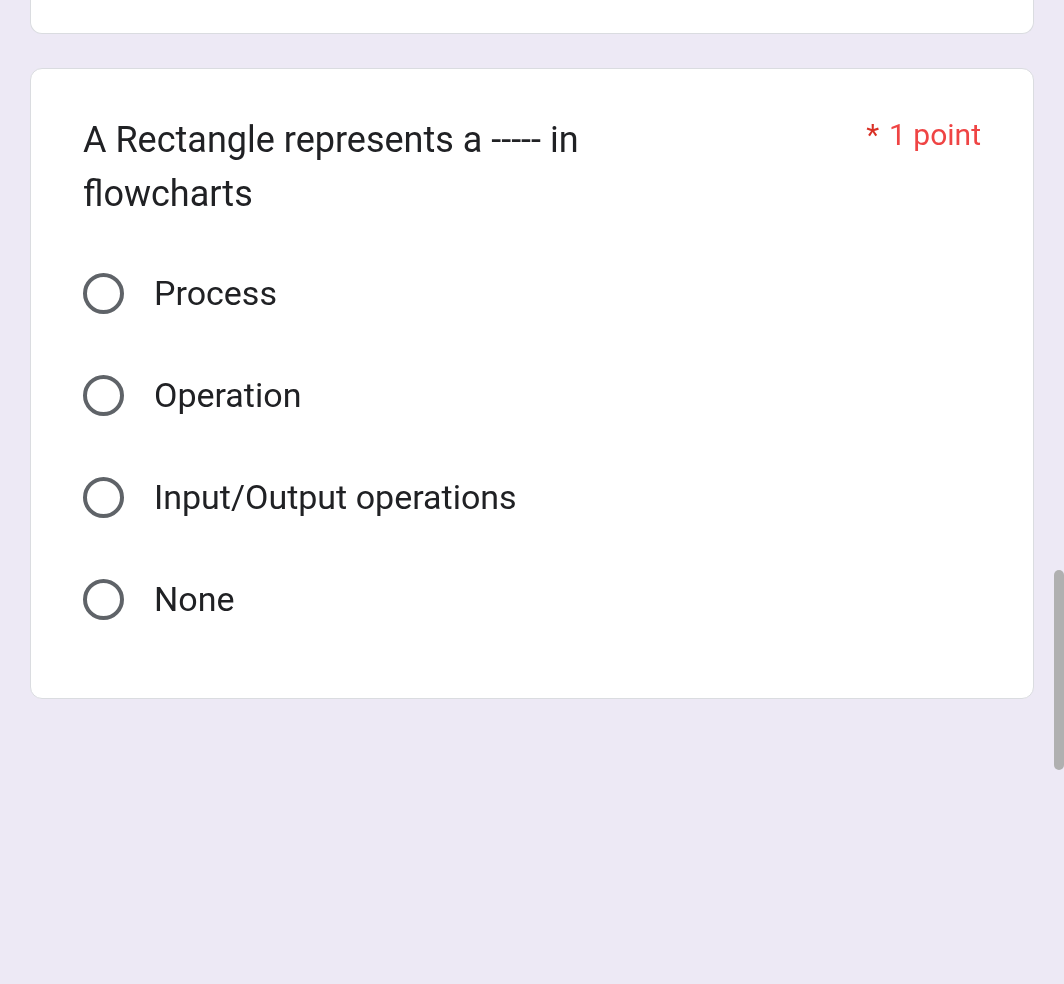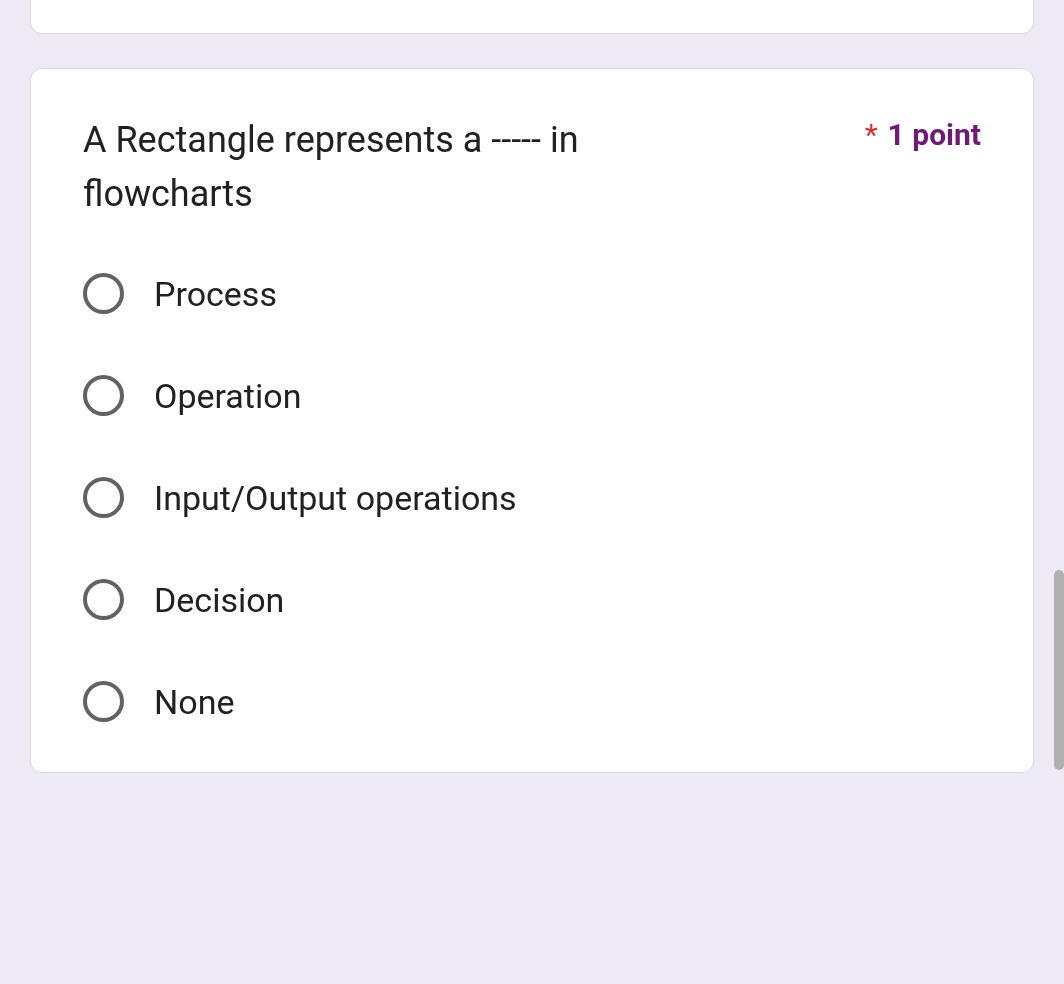--- a/index.html
+++ b/index.html
@@ -25,21 +25,21 @@
       margin-bottom: 34px;
     }
     .card-partial-top {
       height: 34px;
       border-top: none;
       border-top-left-radius: 0;
       border-top-right-radius: 0;
       margin-top: 0;
     }
     .card-main {
-      padding: 44px 52px 50px 52px;
+      padding: 44px 52px 78px 52px;
       position: relative;
     }
     .question-header {
       display: flex;
       justify-content: space-between;
       align-items: flex-start;
       margin-bottom: 52px;
     }
     .question-text {
       font-size: 36px;
@@ -54,32 +54,32 @@
       gap: 10px;
       white-space: nowrap;
       padding-top: 4px;
     }
     .required-asterisk {
       color: #d93025;
       font-size: 30px;
       font-weight: 400;
     }
     .points-text {
-      color: #701a75;
+      color: #ef4444;
       font-size: 30px;
-      font-weight: 700;
+      font-weight: 400;
     }
     .options {
       display: flex;
       flex-direction: column;
       gap: 61px;
     }
     .option-row {
       display: flex;
-      align-items: center;
+      align-items: flex-start;
       gap: 30px;
       cursor: pointer;
     }
     .radio-circle {
       width: 41px;
       height: 41px;
       border: 4px solid #5f6368;
       border-radius: 50%;
       flex-shrink: 0;
     }
@@ -125,24 +125,20 @@
       <label class="option-row">
         <span class="radio-circle"></span>
         <span class="option-label">Operation</span>
       </label>
 
       <label class="option-row">
         <span class="radio-circle"></span>
         <span class="option-label">Input/Output operations</span>
       </label>
 
-      <label class="option-row">
-        <span class="radio-circle"></span>
-        <span class="option-label">Decision</span>
-      </label>
 
       <label class="option-row">
         <span class="radio-circle"></span>
         <span class="option-label">None</span>
       </label>
 
 
     </div>
   </div>
 </div>

